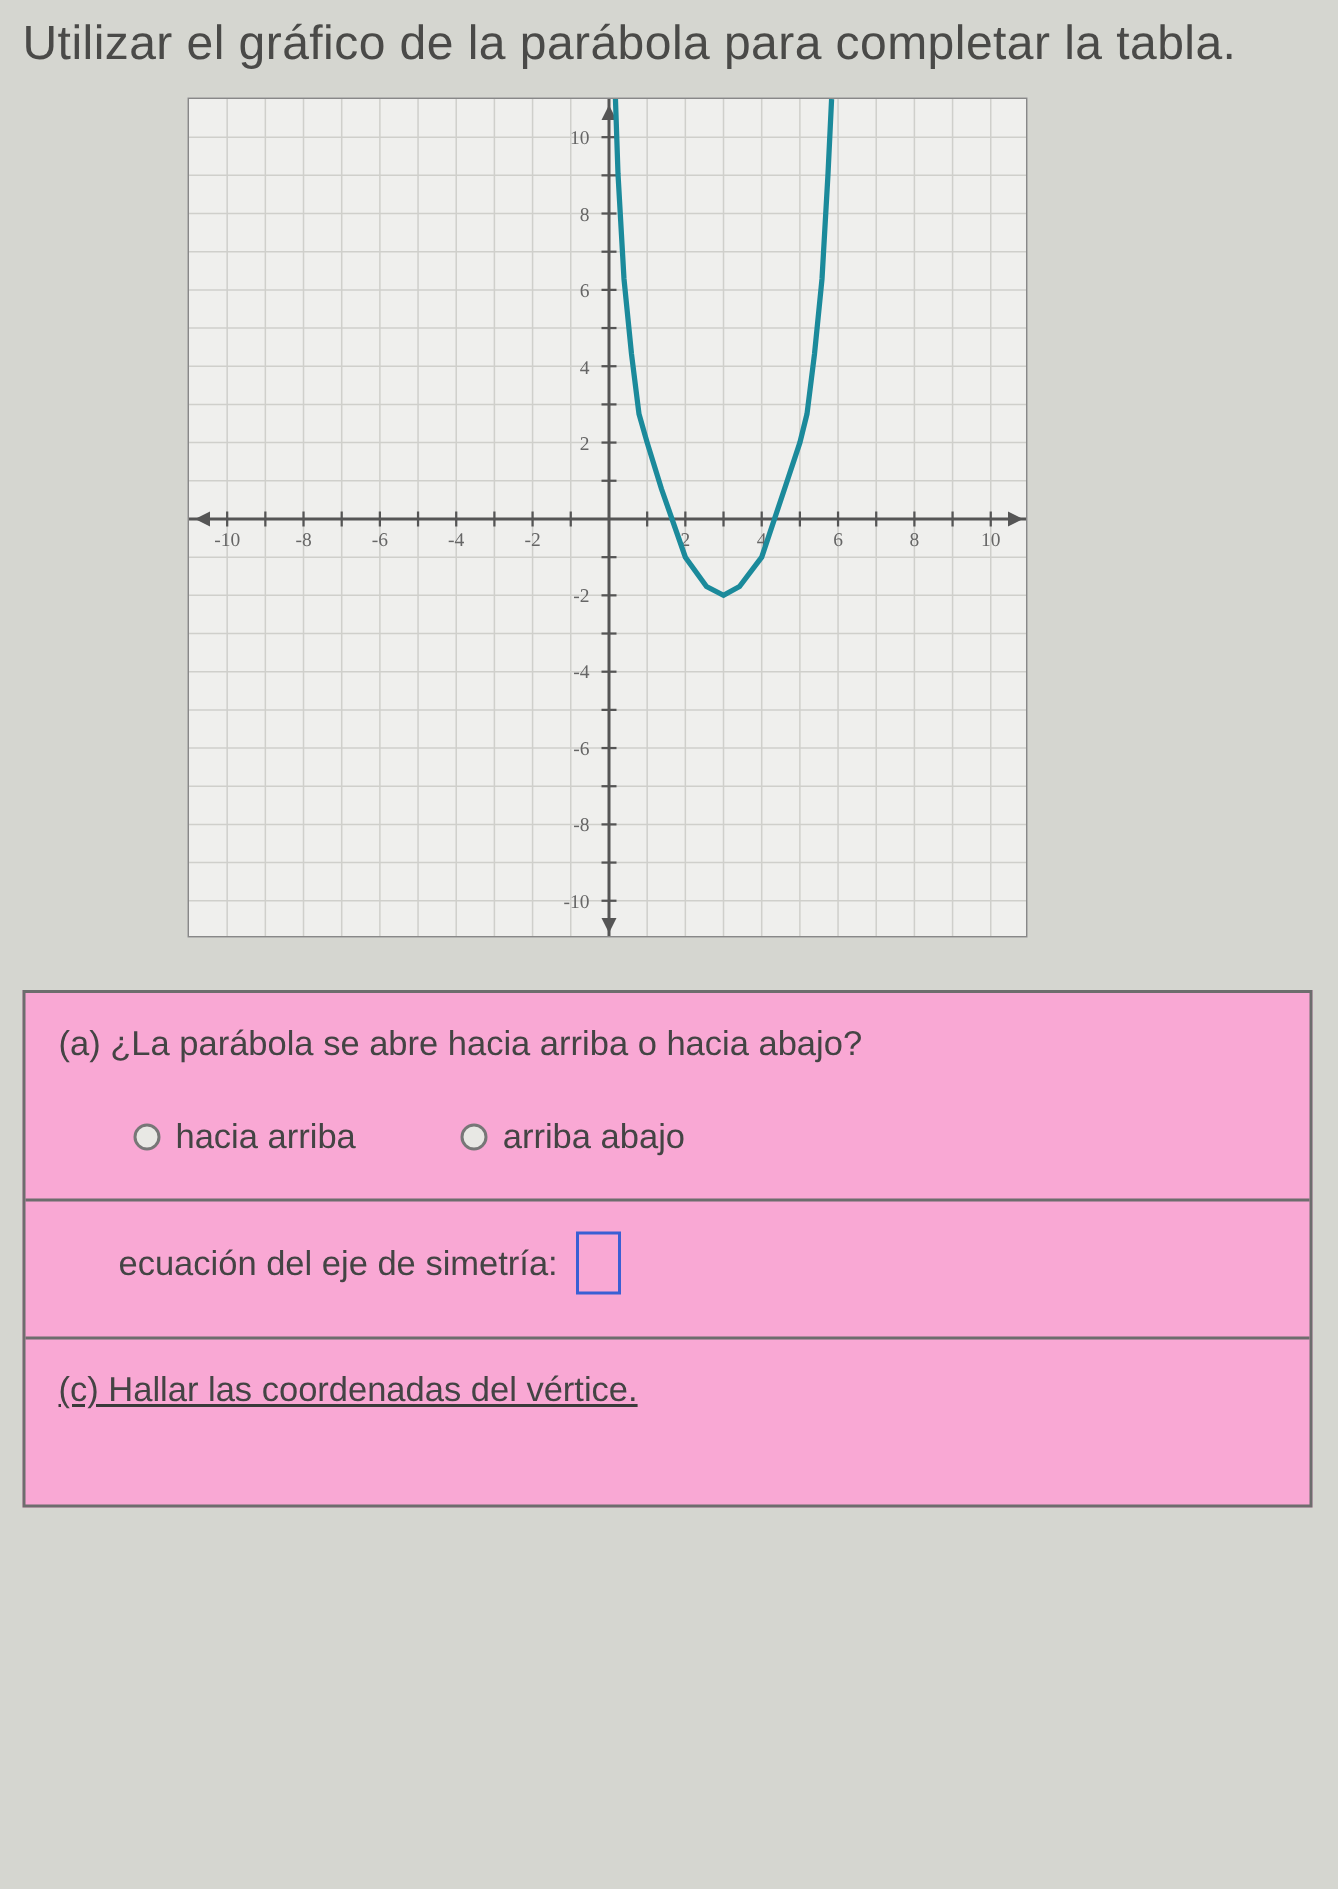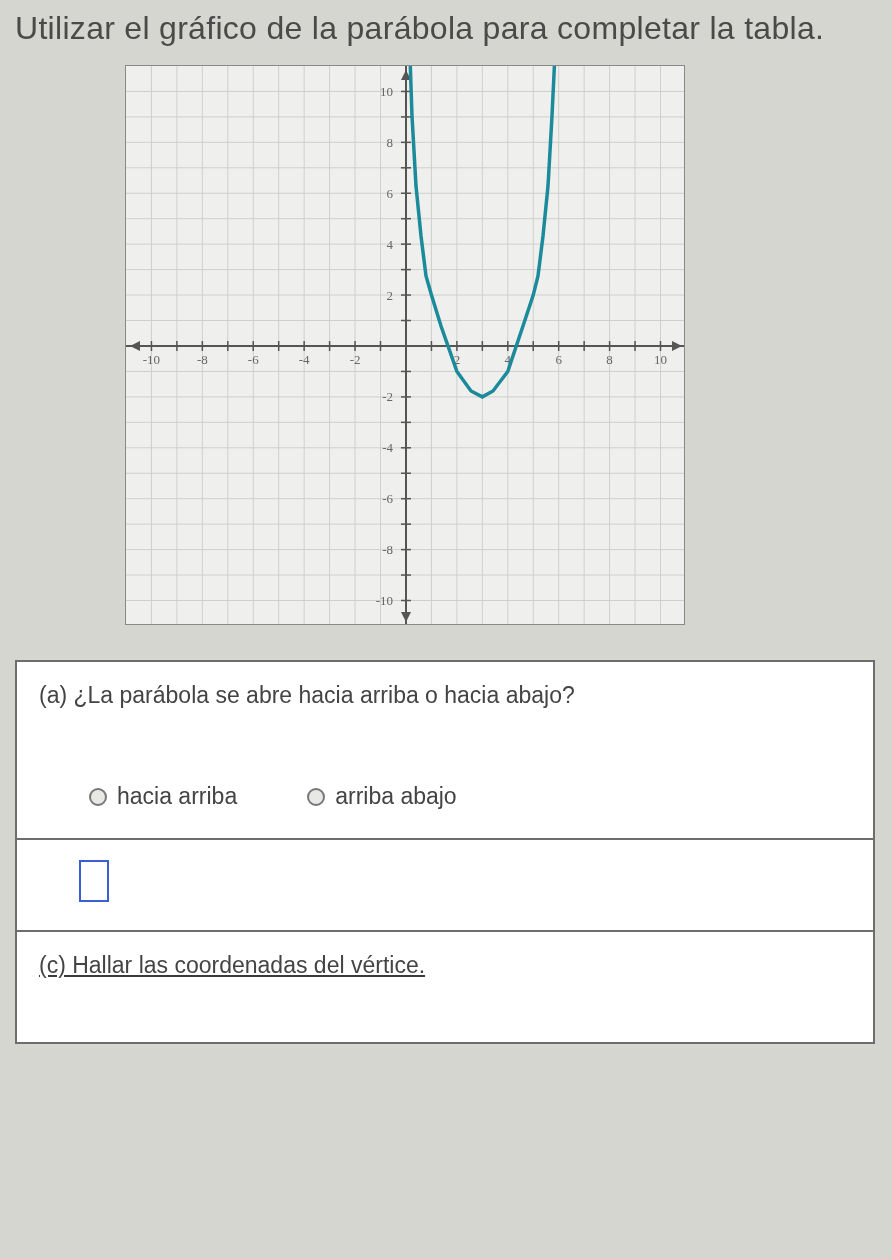--- a/index.html
+++ b/index.html
@@ -23,21 +23,21 @@
       margin-left: 110px;
       margin-bottom: 35px;
       background: #ececea;
       position: relative;
       overflow: hidden;
     }
     .graph-wrapper svg { display: block; }
     .table-wrapper {
       width: 860px;
       border: 2px solid #6d6d6d;
-      background: #ffffff;
+      background: #f9a8d4;
     }
     .cell {
       padding: 20px 22px 28px 22px;
       border-bottom: 2px solid #6d6d6d;
     }
     .cell:last-child { border-bottom: none; text-decoration: underline; }
     .q-text {
       font-size: 23px;
       color: #444;
       margin-bottom: 35px;
@@ -47,21 +47,20 @@
       gap: 70px;
       padding-left: 50px;
       align-items: center;
     }
     .radio-item {
       display: flex;
       align-items: center;
       gap: 10px;
       font-size: 23px;
       color: #444;
-      margin-top: 39px;
     }
     .radio-circle {
       width: 18px;
       height: 18px;
       border: 2px solid #777;
       border-radius: 50%;
       display: inline-block;
       background: #e8e8e4;
     }
     .answer-line {
@@ -267,20 +266,21 @@
       </label>
       <label class="radio-item">
         <span class="radio-circle"></span>
         <span>arriba abajo</span>
       </label>
     </div>
   </div>
 
   <div class="cell">
     <div class="answer-line">
+      <span>ecuación del eje de simetría:</span>
       <span class="input-box"></span>
     </div>
   </div>
 
   <div class="cell">
     <div class="q-text">(c) Hallar las coordenadas del vértice.</div>
   </div>
 
 </div>
 

